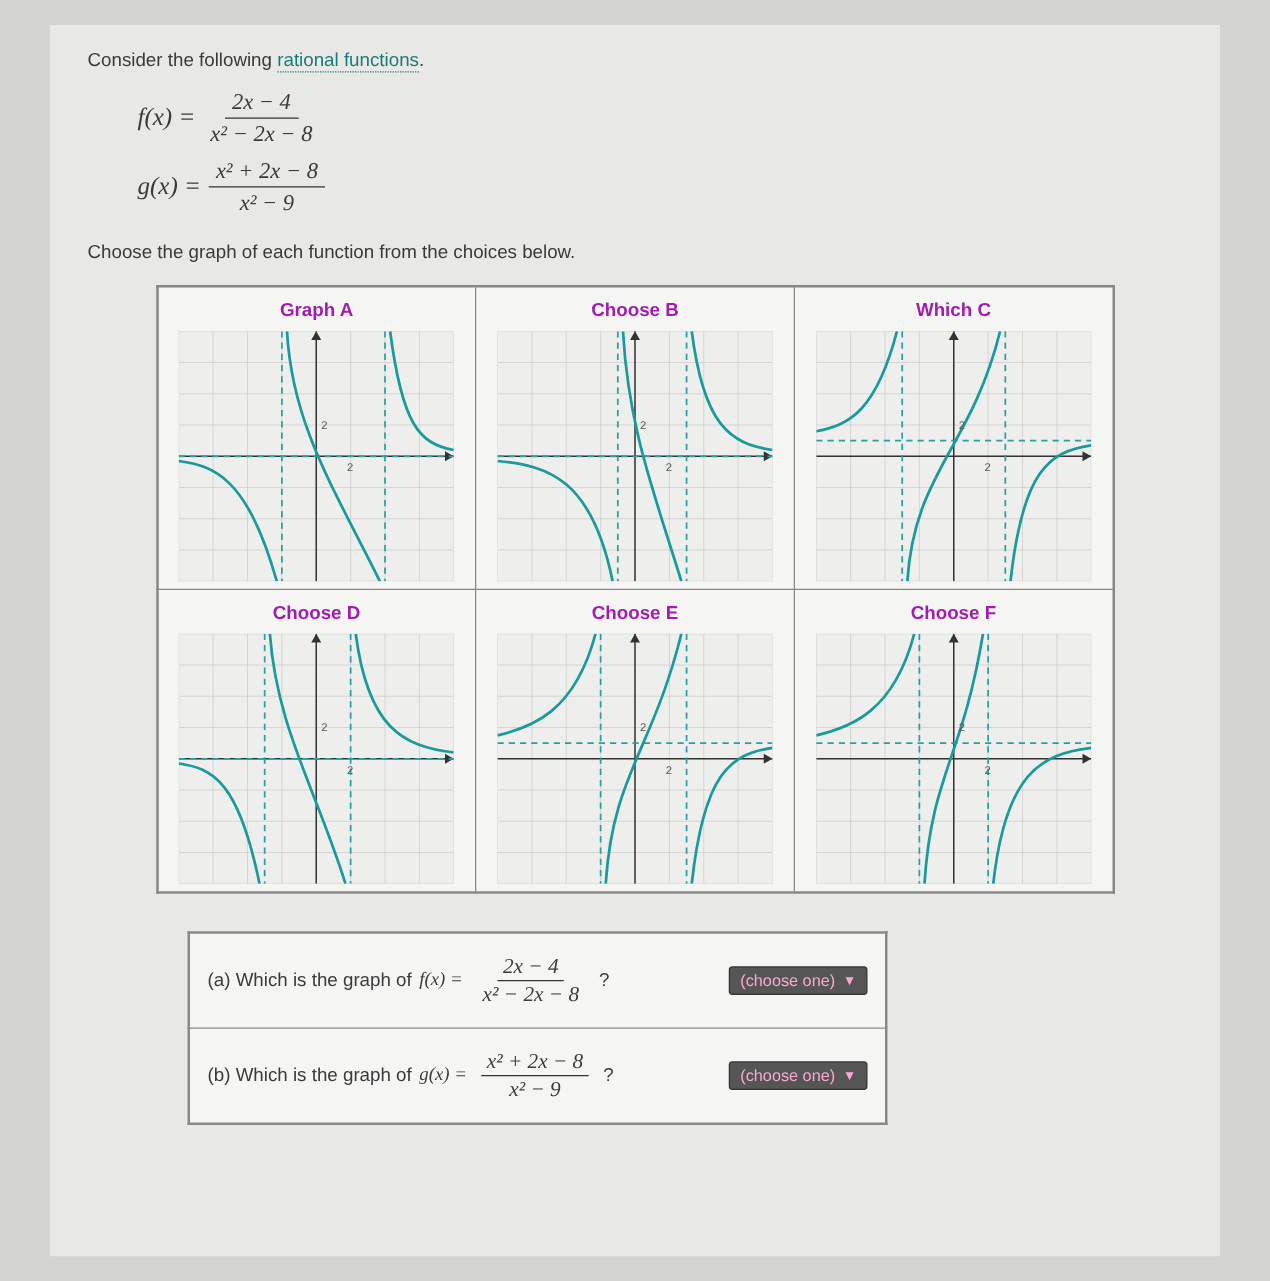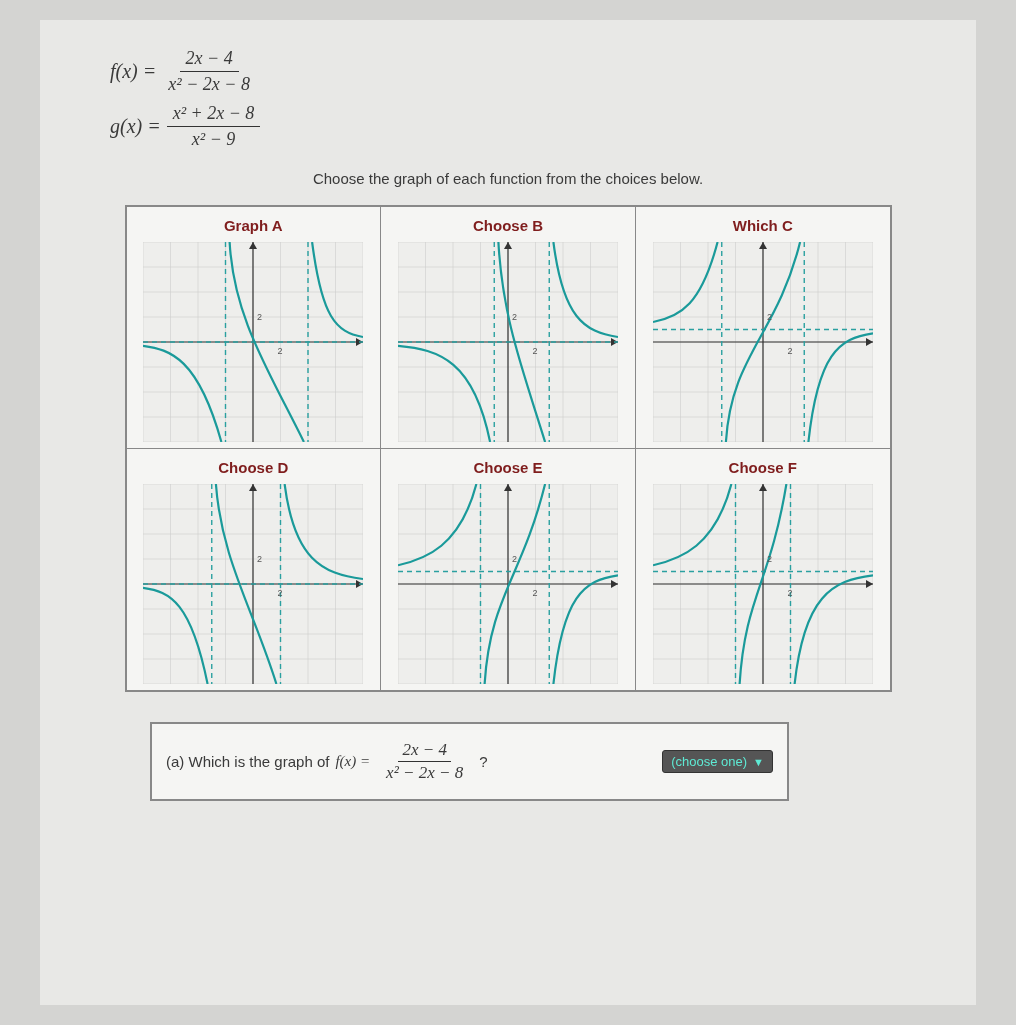--- a/index.html
+++ b/index.html
@@ -21,82 +21,85 @@
     color: #1a7a7a;
     border-bottom: 1px dotted #1a7a7a;
     cursor: pointer;
   }
   .formula-block { margin-left: 40px; margin-bottom: 20px; }
   .fn-row { display: flex; align-items: center; margin: 8px 0; font-family: 'Times New Roman', serif; font-size: 20px; font-style: italic; }
   .fn-label { margin-right: 6px; }
   .frac { display: inline-flex; flex-direction: column; align-items: center; font-size: 18px; }
   .frac .num { border-bottom: 1.5px solid #333; padding: 0 6px 2px 6px; }
   .frac .den { padding: 2px 6px 0 6px; }
-  .instruction { font-size: 15px; margin: 14px 0 18px 0; text-align: center; }
+  .instruction { font-size: 15px; margin: 14px 0 18px 0; }
   .graph-table {
     border-collapse: collapse;
     margin: 0 auto 30px auto;
     background: #f5f5f3;
     border: 2px solid #888;
   }
   .graph-table td {
     border: 1.5px solid #888;
     padding: 10px 8px 6px 8px;
     vertical-align: top;
     width: 255px;
   }
   .graph-title {
     text-align: center;
     font-weight: bold;
     font-size: 15px;
     margin-bottom: 8px;
-    color: #7f1d1d;
+    color: #a21caf;
   }
   .mini-plot {
     display: block;
     margin: 0 auto;
     background: #eeeeec;
   }
   .answer-box {
     border: 2px solid #888;
     background: #f5f5f3;
     margin: 30px 0 0 80px;
-    width: 639px;
+    width: 560px;
     border-collapse: collapse;
   }
   .answer-box td {
     border-top: 1.5px solid #888;
     padding: 16px 14px;
     font-size: 15px;
     vertical-align: middle;
   }
   .answer-box tr:first-child td { border-top: none; }
   .answer-text { display: flex; align-items: center; gap: 6px; flex-wrap: wrap; }
   .inline-frac { display: inline-flex; flex-direction: column; align-items: center; font-family: 'Times New Roman', serif; font-style: italic; font-size: 17px; margin: 0 6px; }
   .inline-frac .num { border-bottom: 1.5px solid #333; padding: 0 4px 1px 4px; }
   .inline-frac .den { padding: 1px 4px 0 4px; }
   .dropdown {
     background: #555;
-    color: #5eead4;
+    color: #f9a8d4;
     border: 1px solid #333;
     border-radius: 3px;
     padding: 3px 8px;
     font-size: 13px;
     display: inline-flex;
     align-items: center;
     gap: 6px;
     cursor: pointer;
   }
   .dropdown .arrow { font-size: 11px; }
 </style>
 </head>
 <body>
 
 <div class="content">
 
+  <div class="intro">
+    <span>Consider the following </span><span class="term">rational functions</span><span>.</span>
+  </div>
 
   <div class="formula-block">
     <div class="fn-row">
       <span class="fn-label">f(x) =</span>
       <span class="frac">
         <span class="num">2x − 4</span>
         <span class="den">x² − 2x − 8</span>
       </span>
     </div>
     <div class="fn-row">
@@ -342,16 +345,34 @@
           </span>
           <span>?</span>
           <span style="flex:1"></span>
           <span class="dropdown">
             <span>(choose one)</span>
             <span class="arrow">▼</span>
           </span>
         </div>
       </td>
     </tr>
+    <tr>
+      <td>
+        <div class="answer-text">
+          <span>(b) Which is the graph of</span>
+          <span style="font-family:'Times New Roman',serif;font-style:italic;">g(x) =</span>
+          <span class="inline-frac">
+            <span class="num">x² + 2x − 8</span>
+            <span class="den">x² − 9</span>
+          </span>
+          <span>?</span>
+          <span style="flex:1"></span>
+          <span class="dropdown">
+            <span>(choose one)</span>
+            <span class="arrow">▼</span>
+          </span>
+        </div>
+      </td>
+    </tr>
   </tbody>
     </table>
 
 </div>
 
 </body></html>

